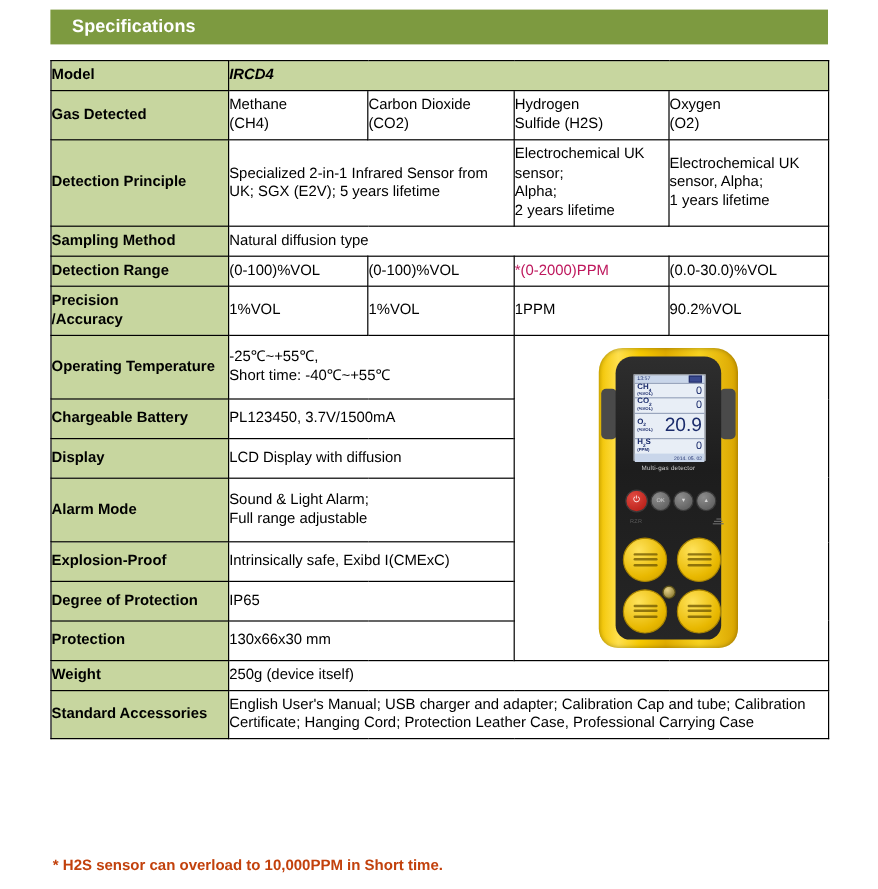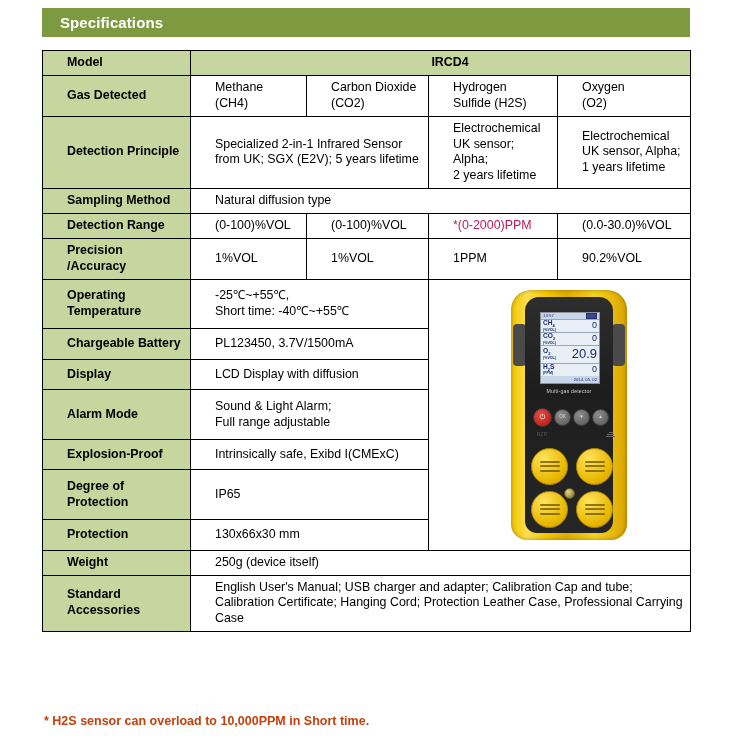--- a/index.html
+++ b/index.html
@@ -46,38 +46,39 @@
     position: absolute;
     left: 42px;
     top: 50px;
     width: 648px;
     border-collapse: collapse;
     table-layout: fixed;
     font-size: 12.4px;
   }
   .spec-table td {
     border: 1px solid #000000;
-    padding: 4px 5px 4px 24px;
+    padding: 4px 5px 4px 0;
     vertical-align: middle;
     line-height: 1.28;
     word-wrap: break-word;
     margin-left: 36px;
   }
   .lbl {
     background: #c7d69f;
     font-weight: bold;
     width: 148px;
   }
   .val {
     background: #ffffff;
   }
   .model-val {
     background: #c7d69f;
     font-weight: bold;
-    text-align: center;
+    text-align: left;
+    font-style: italic;
   }
   .red {
     color: #be185d;
   }
   .photo-cell {
     background: #ffffff;
     padding: 0;
     vertical-align: middle;
     text-align: center;
   }
@@ -167,21 +168,21 @@
   }
   .lcd-unit {
     font-size: 3.6px;
     display: block;
     line-height: 1;
   }
   .lcd-read {
     font-size: 9px;
     font-weight: 500;
   }
-  .lcd-read.big { font-size: 13px; }
+  .lcd-read.big { font-size: 16px; }
   .lcd-bottom {
     background: #c9d6ea;
     height: 7px;
     font-size: 4.2px;
     text-align: right;
     padding-right: 2px;
     line-height: 7px;
   }
   .dev-brand {
     position: absolute;

